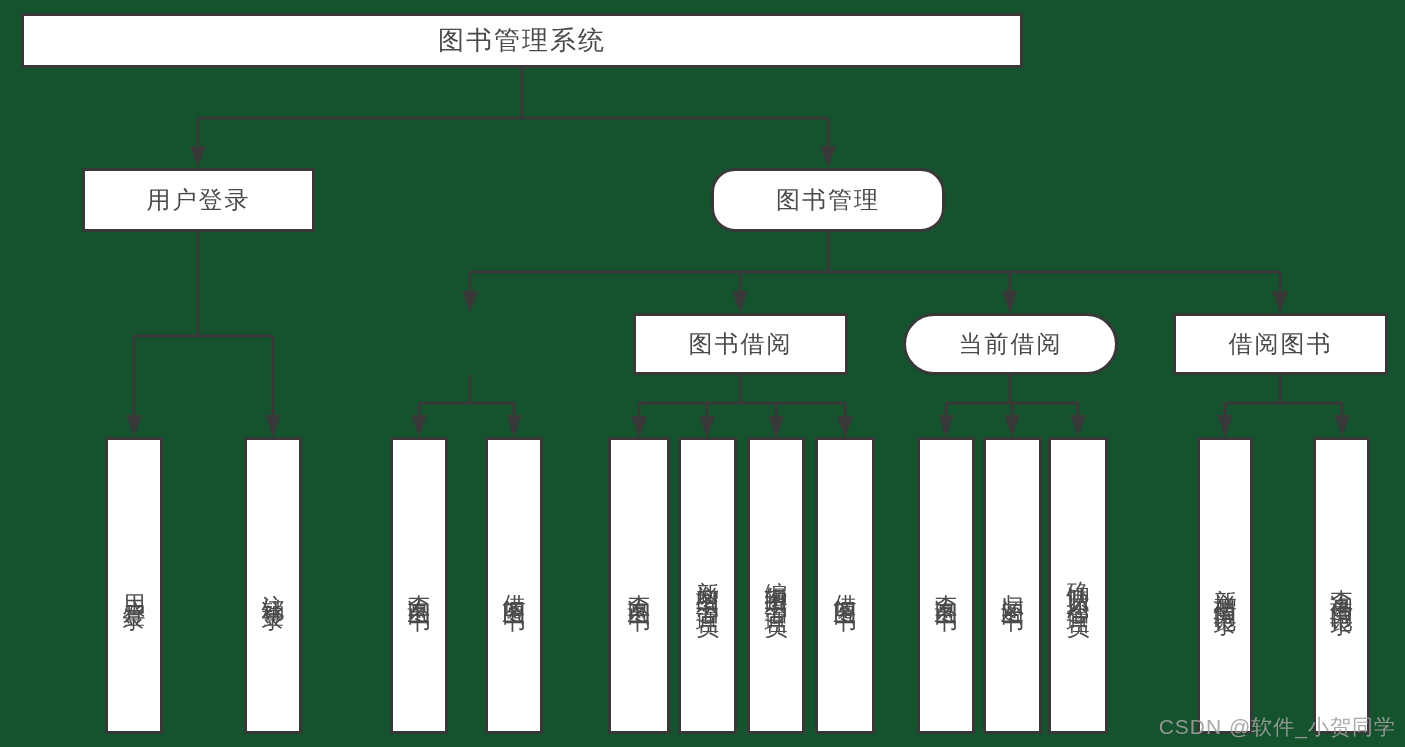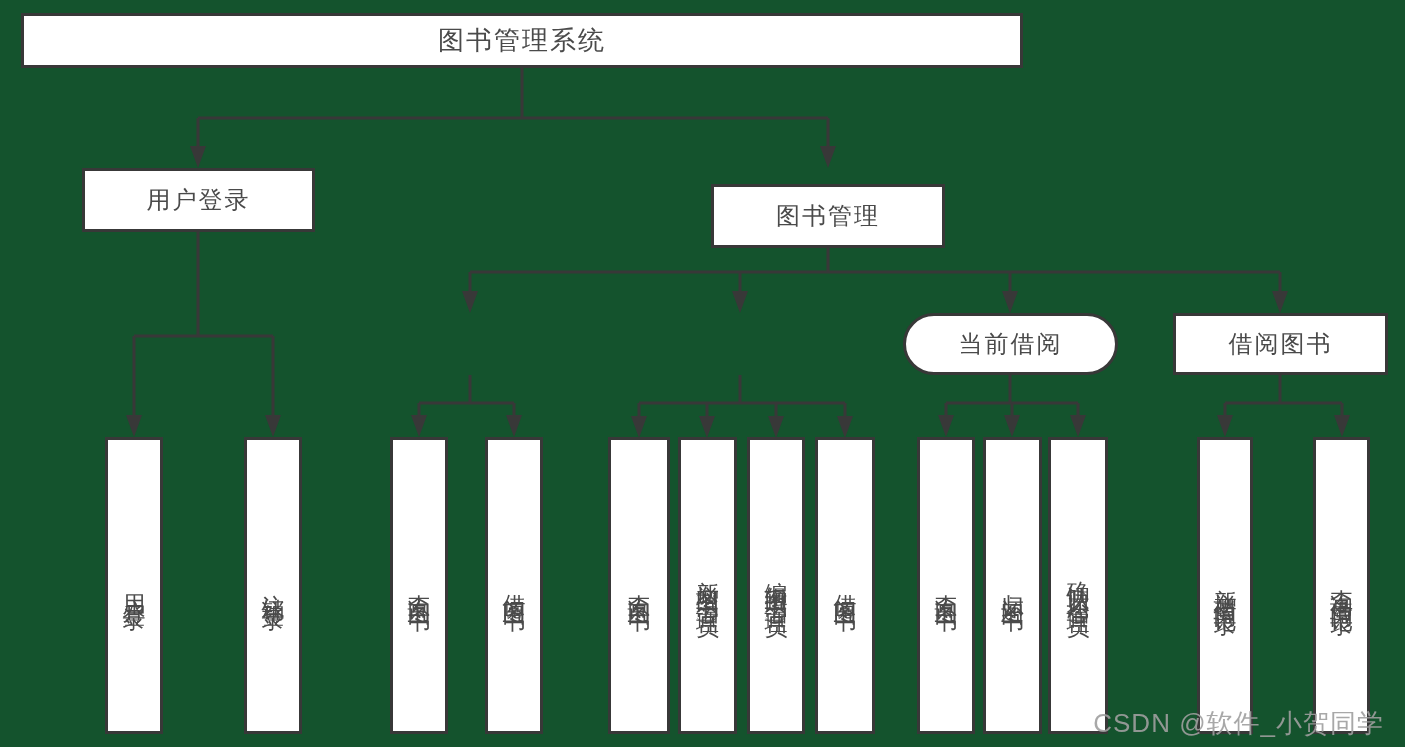--- a/index.html
+++ b/index.html
@@ -55,23 +55,23 @@
     font-size: 23px;
   }
   .node.v span {
     writing-mode: vertical-rl;
     text-orientation: mixed;
     letter-spacing: 5px;
     line-height: 1;
   }
   #watermark {
     position: absolute;
-    right: 21px;
+    right: 9px;
     bottom: 6px;
-    font-size: 26px;
+    font-size: 21px;
     color: rgba(158, 158, 158, 0.9);
     letter-spacing: 1px;
     z-index: 5;
     white-space: nowrap;
   }
 </style>
 </head>
 <body>
 
 <div id="diagram">
@@ -115,22 +115,23 @@
     <g>
       <path d="M1280 375 V403 M1225 403 H1342 M1225 403 V417 M1342 403 V417"></path>
       <polygon points="1217,415 1233,415 1225,437"></polygon>
       <polygon points="1334,415 1350,415 1342,437"></polygon>
     </g>
   </svg>
 
   <div class="node h title" style="left:21px; top:13px; width:1002px; height:55px;">图书管理系统</div>
 
   <div class="node h" style="left:82px; top:168px; width:233px; height:64px;">用户登录</div>
-  <div class="node h" style="left:711px; top:184px; width:234px; height:64px;">图书管理</div>
+  <div class="node h" style="left:711px; top:168px; width:234px; height:64px;border-radius:24px;">图书管理</div>
 
+  <div class="node h" style="left:633px; top:313px; width:215px; height:62px;">图书借阅</div>
   <div class="node h" style="left:903px; top:313px; width:215px; height:62px;border-radius:31px;">当前借阅</div>
   <div class="node h" style="left:1173px; top:313px; width:215px; height:62px;">借阅图书</div>
 
   <div class="node v" style="left:105px; width:58px;">
     <span>用户登录</span>
   </div>
   <div class="node v" style="left:244px; width:58px;">
     <span>注销登录</span>
   </div>
 

